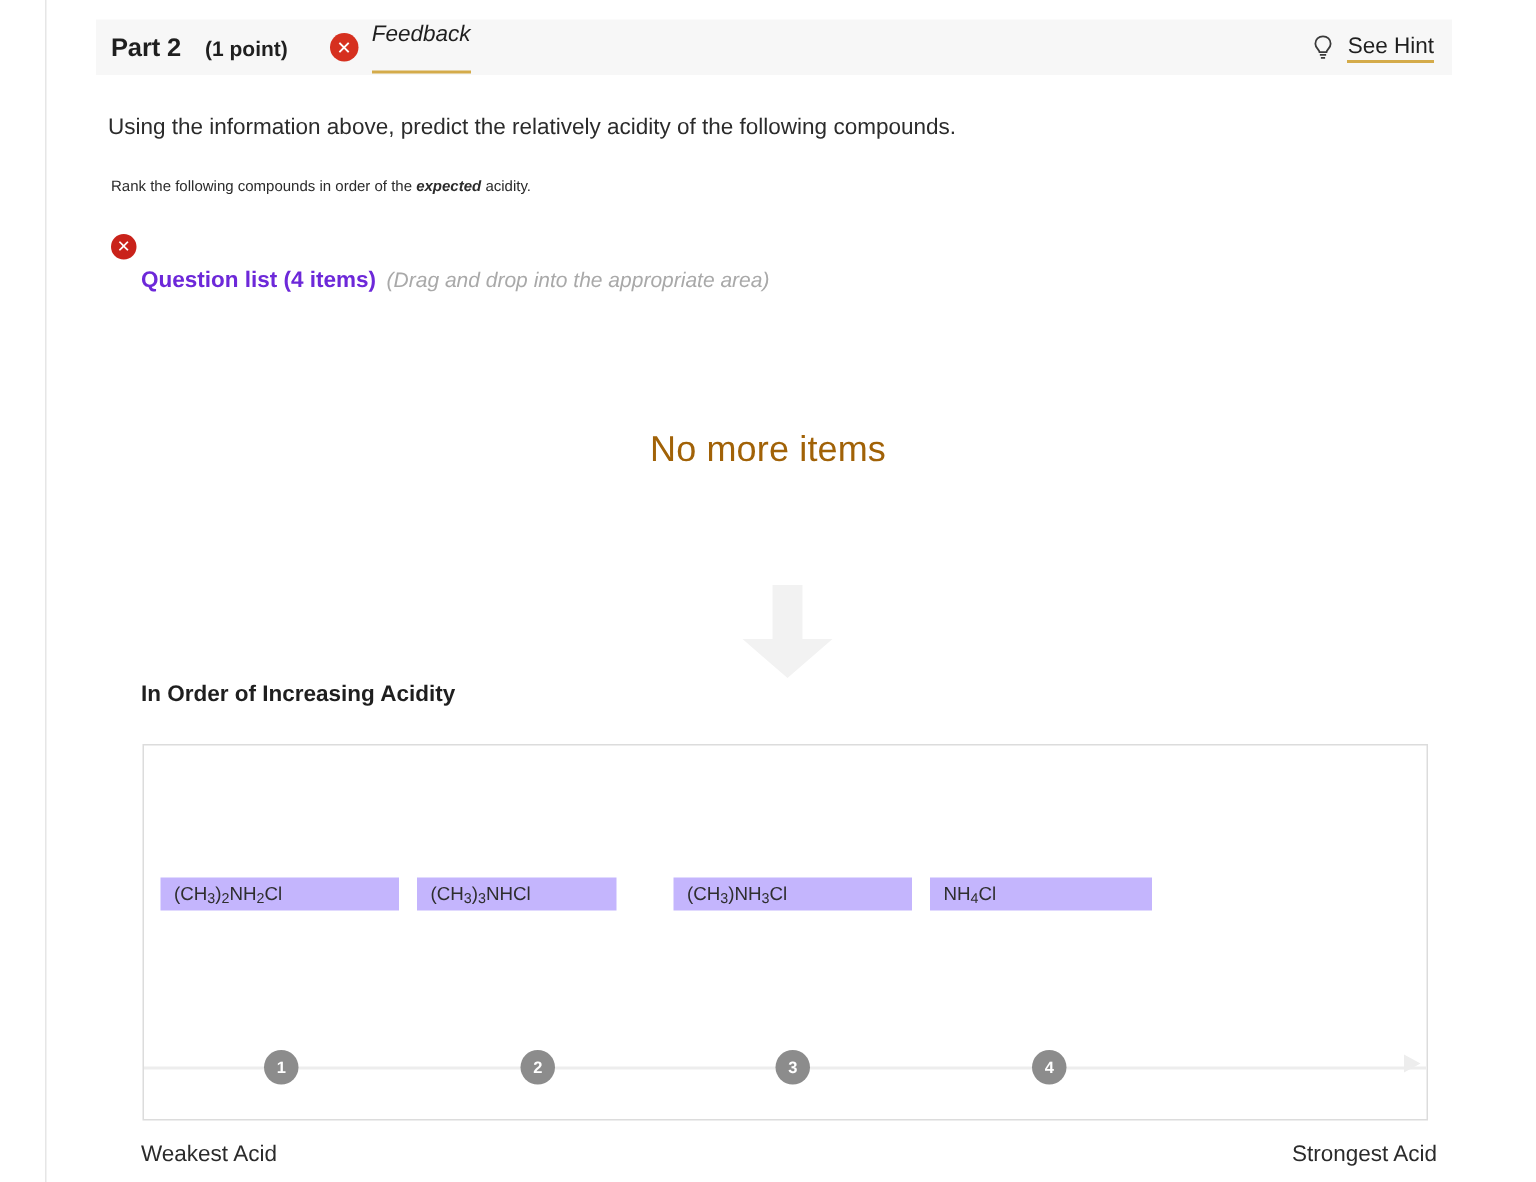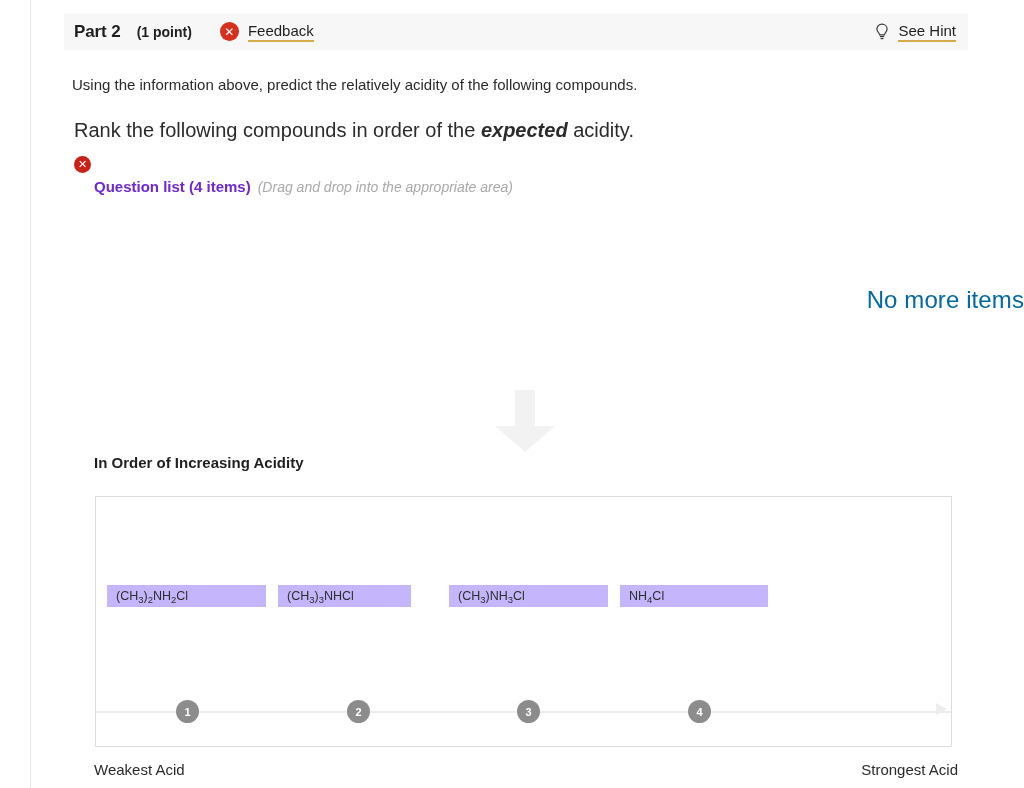--- a/index.html
+++ b/index.html
@@ -63,23 +63,24 @@
     font-size: 12px;
     font-weight: bold;
     line-height: 1;
     font-family: "DejaVu Sans", sans-serif;
   }
   .feedback-link {
     margin-left: 9px;
     font-size: 15px;
     color: #1f1f1f;
     border-bottom: 2px solid #d4ab4a;
-    padding-bottom: 1px;
+    padding-bottom: 16px;
     cursor: pointer;
     white-space: nowrap;
+    font-style: italic;
   }
   .hint-group {
     margin-left: auto;
     display: flex;
     align-items: center;
   }
   .bulb-icon {
     width: 16px; height: 18px;
     display: block;
   }
@@ -97,21 +98,21 @@
   .prompt1 {
     position: absolute;
     left: 72px; top: 76px;
     font-size: 15px;
     color: #2b2b2b;
     white-space: nowrap;
   }
   .prompt2 {
     position: absolute;
     left: 74px; top: 119px;
-    font-size: 20px;
+    font-size: 10px;
     color: #2b2b2b;
     white-space: nowrap;
   }
   .prompt2 i { font-style: italic; font-weight: bold; }
 
   
   .qlist-badge {
     position: absolute;
     left: 74px; top: 156px;
     width: 17px; height: 17px;
@@ -143,23 +144,23 @@
     font-style: italic;
     color: #a9a9a9;
     margin-left: 7px;
   }
 
   
   .no-items {
     position: absolute;
     left: 0; top: 286px;
     width: 1024px;
-    text-align: right;
+    text-align: center;
     font-size: 24px;
-    color: #0369a1;
+    color: #a16207;
     letter-spacing: 0.1px;
   }
 
   
   .down-arrow {
     position: absolute;
     left: 491px; top: 390px;
     width: 68px; height: 62px;
   }
 

